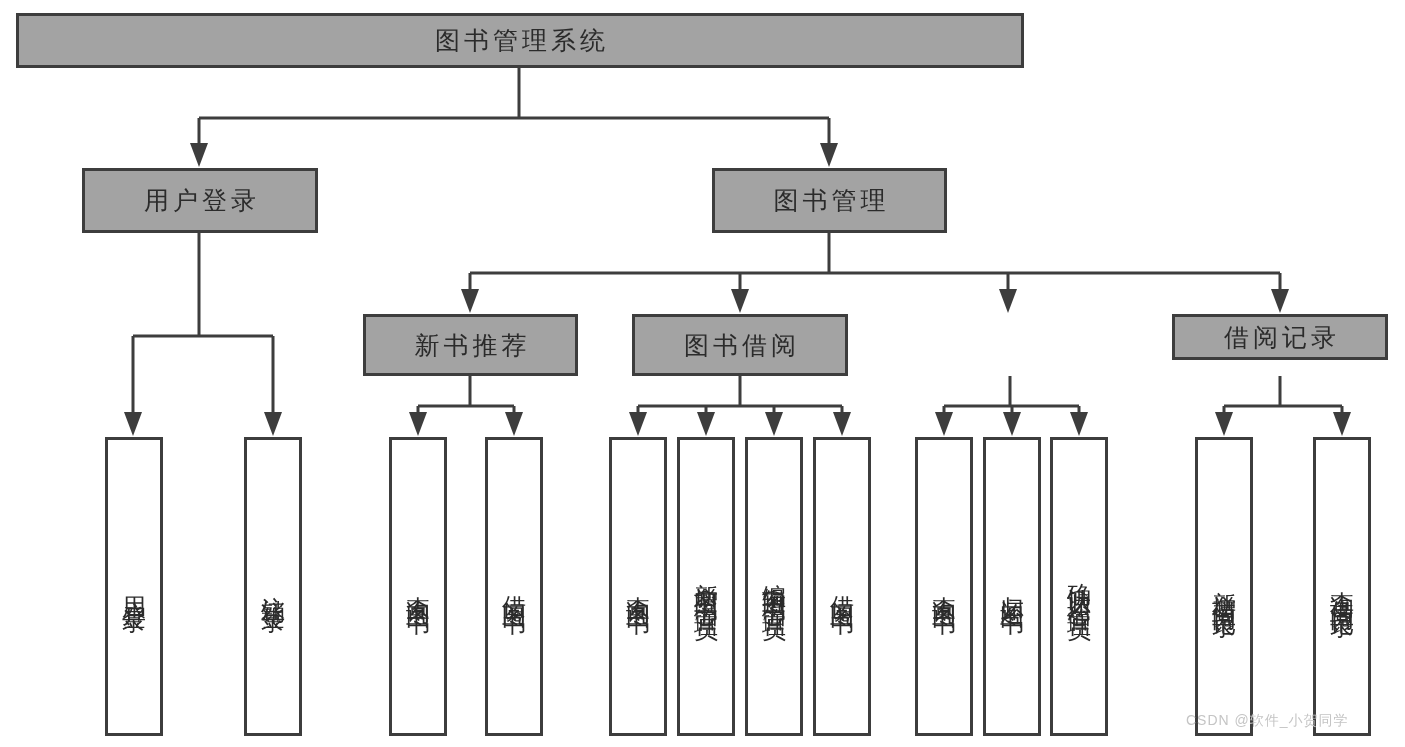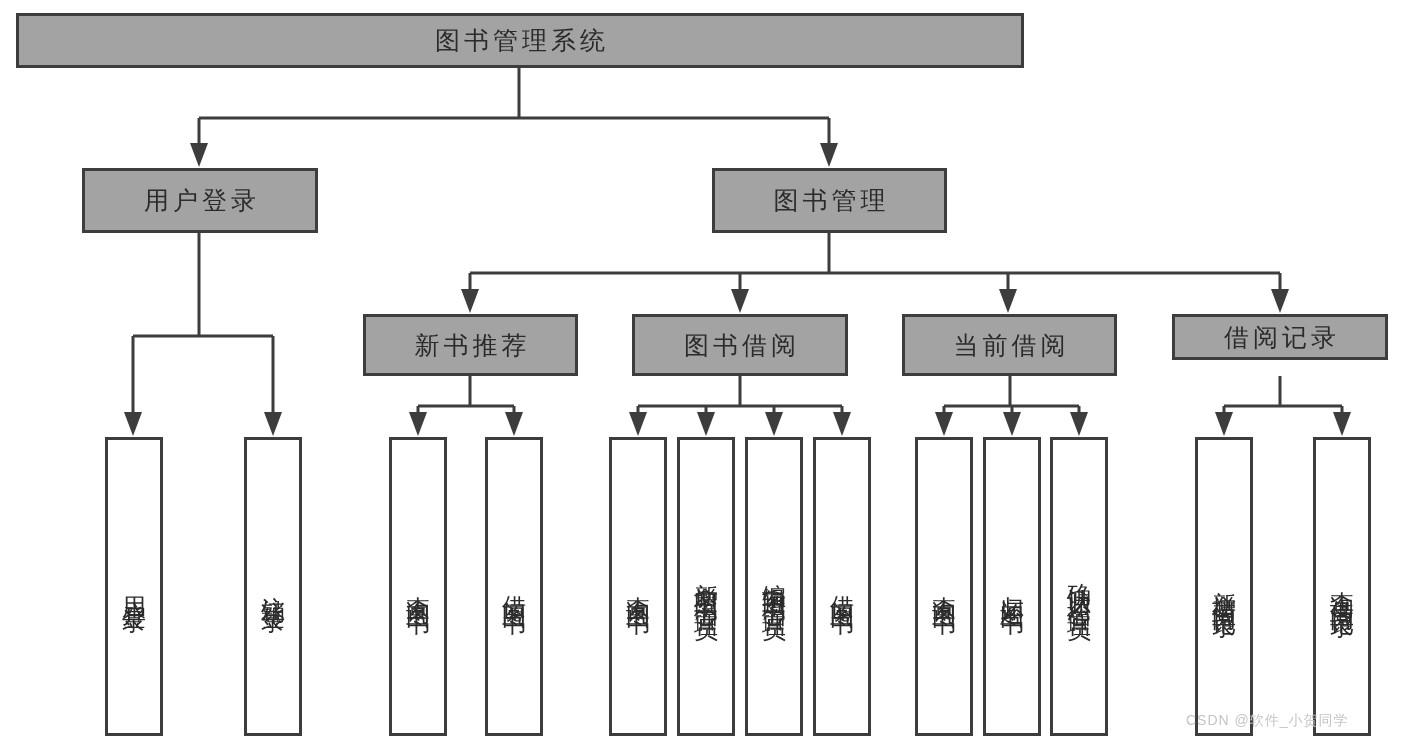--- a/index.html
+++ b/index.html
@@ -121,23 +121,20 @@
   <div class="hbox" style="left:712px;top:168px;width:235px;height:65px;">
     <span>图书管理</span>
   </div>
 
   <div class="hbox" style="left:363px;top:314px;width:215px;height:62px;">
     <span>新书推荐</span>
   </div>
   <div class="hbox" style="left:632px;top:314px;width:216px;height:62px;">
     <span>图书借阅</span>
   </div>
-  <div class="hbox" style="left:902px;top:314px;width:215px;height:62px;">
-    <span>当前借阅</span>
-  </div>
   <div class="hbox" style="left:1172px;top:314px;width:216px;height:46px;">
     <span>借阅记录</span>
   </div>
 
   <div class="vbox" style="left:105px;">
     <span>用户登录</span>
   </div>
   <div class="vbox" style="left:244px;">
     <span>注销登录</span>
   </div>

